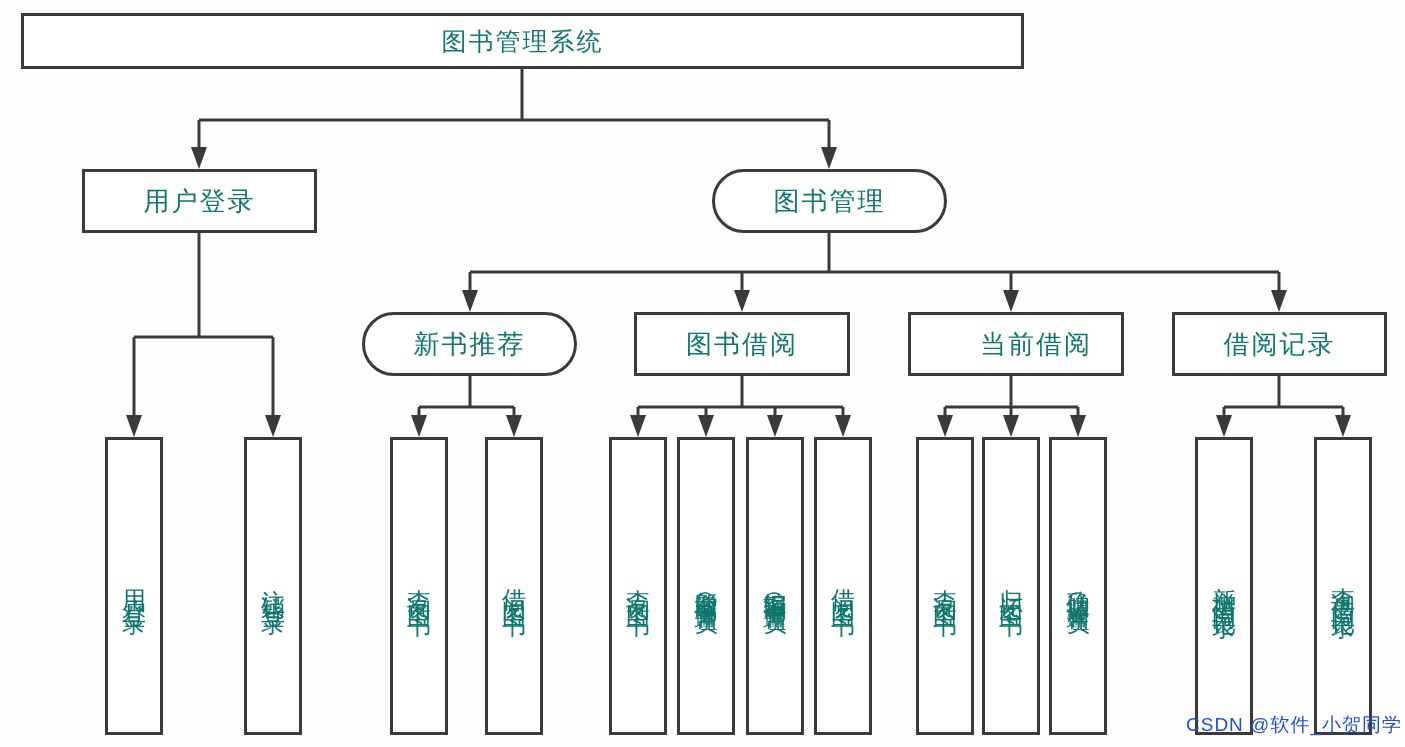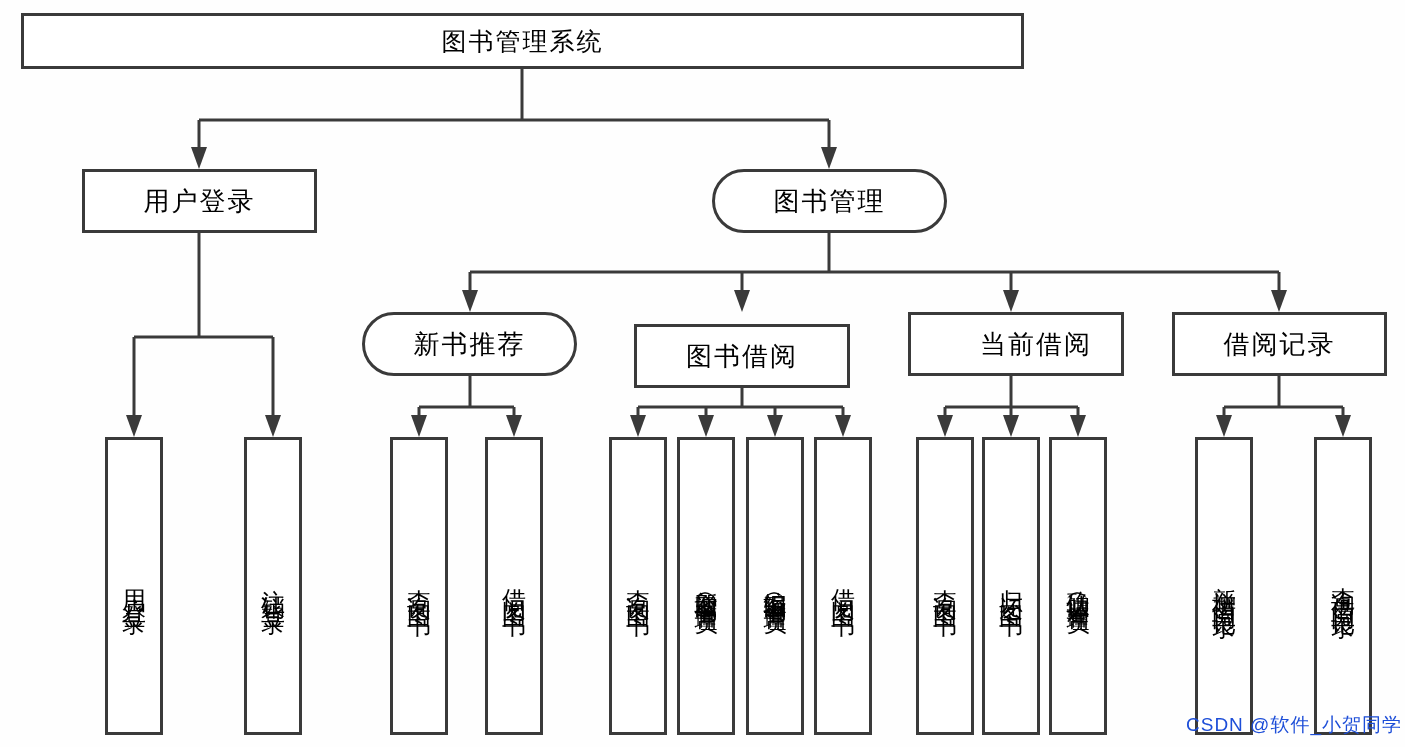--- a/index.html
+++ b/index.html
@@ -24,21 +24,21 @@
   }
   #connectors polygon {
     fill: #3a3a3a;
     stroke: none;
   }
   .box {
     position: absolute;
     box-sizing: border-box;
     border: 3px solid #3a3a3a;
     background: #ffffff;
-    color: #000000;
+    color: #0f766e;
     display: flex;
     align-items: center;
     justify-content: center;
     z-index: 2;
   }
   .hbox { font-size: 26px; letter-spacing: 2px; white-space: nowrap; }
   .root-box { font-size: 25px; }
   .leaf { width: 58px; height: 298px; top: 437px; }
   .leaf span {
     writing-mode: vertical-rl;
@@ -108,21 +108,21 @@
   <div class="box hbox" style="left:82px; top:169px; width:235px; height:64px;">
     <span>用户登录</span>
   </div>
   <div class="box hbox" style="left:712px; top:169px; width:235px; height:64px;border-radius:32px;">
     <span>图书管理</span>
   </div>
 
   <div class="box hbox" style="left:362px; top:312px; width:215px; height:64px;border-radius:32px;">
     <span>新书推荐</span>
   </div>
-  <div class="box hbox" style="left:634px; top:312px; width:216px; height:64px;margin-top:12px;">
+  <div class="box hbox" style="left:634px; top:312px; width:216px; height:64px;">
     <span>图书借阅</span>
   </div>
   <div class="box hbox" style="left:908px; top:312px; width:216px; height:64px;padding-left:40px;">
     <span>当前借阅</span>
   </div>
   <div class="box hbox" style="left:1172px; top:312px; width:215px; height:64px;">
     <span>借阅记录</span>
   </div>
 
   <div class="box leaf" style="left:105px;">

